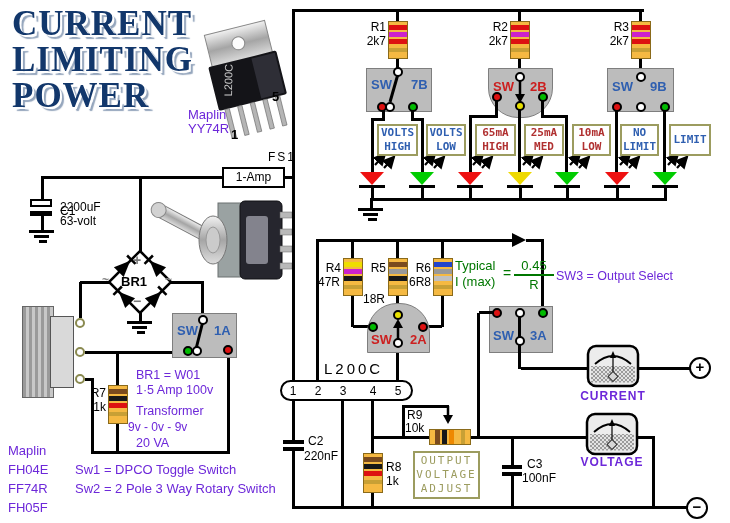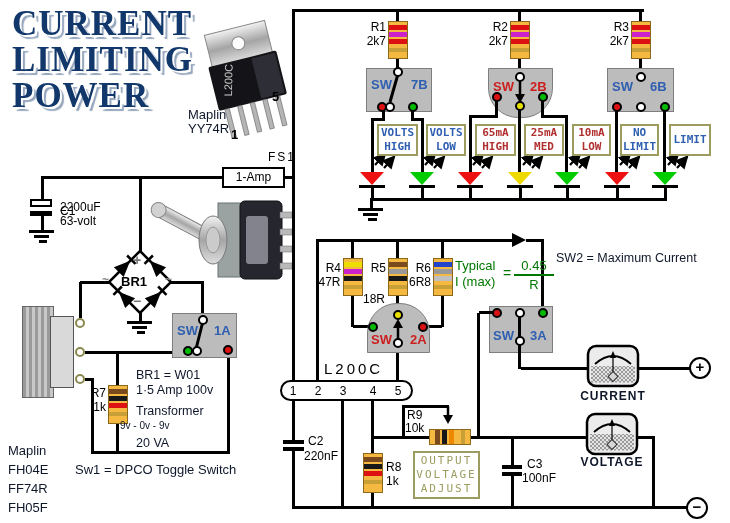--- a/index.html
+++ b/index.html
@@ -1,20 +1,20 @@
 <!DOCTYPE html>
 <html><head>
 <meta charset="utf-8">
 <style>
   html,body{margin:0;padding:0;background:#fff}
   #page{position:relative;width:730px;height:523px;background:#fff;overflow:hidden;
         font-family:"Liberation Sans",sans-serif}
   .w{position:absolute;background:#000}
   .t{position:absolute;font:12px "Liberation Sans",sans-serif;color:#000;white-space:nowrap}
-  .olive{color:#0f172a}
+  .olive{color:#6d28d9}
   .grn{color:#007700}
   .bold{font-weight:bold}
   .title{position:absolute;left:12px;top:6px;color:#12376b;
          font:bold 35px/36px "Liberation Serif",serif;letter-spacing:1px;
          text-shadow:2px 2px 0 #ffffff,4px 4px 1px rgba(18,55,107,.45)}
   .swbox{position:absolute;background:#bcbcbc;border:1px solid #7e7e7e;box-sizing:border-box}
   .rndbot{border-radius:0 0 30px 30px}
   .rndtop{border-radius:30px 30px 0 0}
   .swt{position:absolute;font:bold 13px "Liberation Sans",sans-serif}
   .blue{color:#2f5fb0}
@@ -198,27 +198,28 @@
 <div class="t" style="left:88px;top:400px;width:18px;text-align:right">1k</div>
 
 <div class="swbox" style="left:172px;top:313px;width:65px;height:45px">
   <span class="swt blue" style="left:4px;top:9px">SW</span>
   <span class="swt blue" style="left:41px;top:9px">1A</span>
 </div>
 
 <div class="t olive" style="left:136px;top:368px;font-size:12.5px">BR1 = W01</div>
 <div class="t olive" style="left:136px;top:383px;font-size:12.5px">1·5 Amp 100v</div>
 <div class="t olive" style="left:136px;top:404px;font-size:12.5px">Transformer</div>
-<div class="t olive" style="left:120px;top:420px;font-size:10px">9v - 0v - 9v</div>
+<div class="t olive" style="left:128px;top:420px;font-size:12px">9v - 0v - 9v</div>
 <div class="t olive" style="left:136px;top:436px;font-size:12.5px">20 VA</div>
 
 <div class="t olive" style="left:8px;top:443px;font-size:13px">Maplin</div>
 <div class="t olive" style="left:8px;top:462px;font-size:13px">FH04E</div>
 <div class="t olive" style="left:75px;top:462px;font-size:13px">Sw1 = DPCO Toggle Switch</div>
 <div class="t olive" style="left:8px;top:481px;font-size:13px">FF74R</div>
+<div class="t olive" style="left:75px;top:481px;font-size:13px">Sw2 = 2 Pole 3 Way Rotary Switch</div>
 <div class="t olive" style="left:8px;top:500px;font-size:13px">FH05F</div>
 
 <i class="w" style="left:292px;top:9px;width:352px;height:3px"></i>
 <i class="w" style="left:292px;top:12px;width:3px;height:369px"></i>
 <i class="w" style="left:396px;top:12px;width:3px;height:11px"></i>
 <i class="w" style="left:396px;top:57px;width:3px;height:15px"></i>
 <i class="w" style="left:518px;top:12px;width:3px;height:11px"></i>
 <i class="w" style="left:518px;top:57px;width:3px;height:15px"></i>
 <i class="w" style="left:639px;top:12px;width:3px;height:11px"></i>
 <i class="w" style="left:639px;top:57px;width:3px;height:15px"></i>
@@ -251,21 +252,21 @@
 <div class="swbox" style="left:366px;top:68px;width:66px;height:44px">
   <span class="swt blue" style="left:4px;top:8px">SW</span>
   <span class="swt blue" style="left:44px;top:8px">7B</span>
 </div>
 <div class="swbox rndbot" style="left:488px;top:68px;width:65px;height:50px">
   <span class="swt redt" style="left:4px;top:10px">SW</span>
   <span class="swt redt" style="left:41px;top:10px">2B</span>
 </div>
 <div class="swbox" style="left:607px;top:68px;width:67px;height:44px">
   <span class="swt blue" style="left:4px;top:10px">SW</span>
-  <span class="swt blue" style="left:42px;top:10px">6B</span>
+  <span class="swt blue" style="left:42px;top:10px">9B</span>
 </div>
 
 <i class="w" style="left:382px;top:110px;width:3px;height:10px"></i>
 <i class="w" style="left:371px;top:118px;width:14px;height:3px"></i>
 <i class="w" style="left:371px;top:120px;width:3px;height:52px"></i>
 <i class="w" style="left:411px;top:110px;width:3px;height:10px"></i>
 <i class="w" style="left:411px;top:118px;width:13px;height:3px"></i>
 <i class="w" style="left:421px;top:120px;width:3px;height:52px"></i>
 <i class="w" style="left:495px;top:101px;width:3px;height:16px"></i>
 <i class="w" style="left:469px;top:115px;width:29px;height:3px"></i>
@@ -347,21 +348,21 @@
 <i class="w" style="left:426px;top:325px;width:16px;height:3px"></i>
 <i class="w" style="left:396px;top:347px;width:3px;height:34px"></i>
 
 <div class="res" style="left:343px;top:258px">
   <i class="band b1" style="background: rgb(238, 222, 0);"></i>
   <i class="band b2" style="background: rgb(204, 34, 204);"></i>
   <i class="band b3" style="background: rgb(24, 24, 24);"></i>
   <i class="band bg"></i>
 </div>
 <div class="t" style="left:323px;top:261px;width:18px;text-align:right">R4</div>
-<div class="t" style="left:318px;top:275px;width:23px;text-align:center">47R</div>
+<div class="t" style="left:318px;top:275px;width:23px;text-align:left">47R</div>
 <div class="res" style="left:388px;top:258px">
   <i class="band b1" style="background: rgb(122, 74, 30);"></i>
   <i class="band b2" style="background: rgb(153, 153, 153);"></i>
   <i class="band b3" style="background: rgb(24, 24, 24);"></i>
   <i class="band bg"></i>
 </div>
 <div class="t" style="left:368px;top:261px;width:18px;text-align:right">R5</div>
 <div class="t" style="left:363px;top:292px;width:23px;text-align:left">18R</div>
 <div class="res" style="left:433px;top:258px">
   <i class="band b1" style="background: rgb(34, 68, 204);"></i>
@@ -371,21 +372,21 @@
 </div>
 <div class="t" style="left:413px;top:261px;width:18px;text-align:right">R6</div>
 <div class="t" style="left:408px;top:275px;width:23px;text-align:right">6R8</div>
 
 <div class="t grn" style="left:455px;top:258px;font-size:13px">Typical</div>
 <div class="t grn" style="left:455px;top:274px;font-size:13px">I (max)</div>
 <div class="t grn" style="left:503px;top:265px;font-size:14px">=</div>
 <div class="t grn" style="left:514px;top:258px;width:40px;text-align:center;font-size:13px;border-bottom:2px solid #007700;padding-bottom:1px">0.45</div>
 <div class="t grn" style="left:514px;top:277px;width:40px;text-align:center;font-size:13px">R</div>
 
-<div class="t olive" style="left:556px;top:251px;font-size:12.5px">SW2 = Maximum Current</div>
+<div class="t olive" style="left:556px;top:269px;font-size:12.5px">SW3 = Output Select</div>
 
 <div class="swbox rndtop" style="left:367px;top:303px;width:63px;height:50px">
   <span class="swt redt" style="left:3px;top:28px">SW</span>
   <span class="swt redt" style="left:42px;top:28px">2A</span>
 </div>
 <div class="swbox" style="left:489px;top:306px;width:64px;height:47px">
   <span class="swt blue" style="left:3px;top:21px">SW</span>
   <span class="swt blue" style="left:40px;top:21px">3A</span>
 </div>
 

